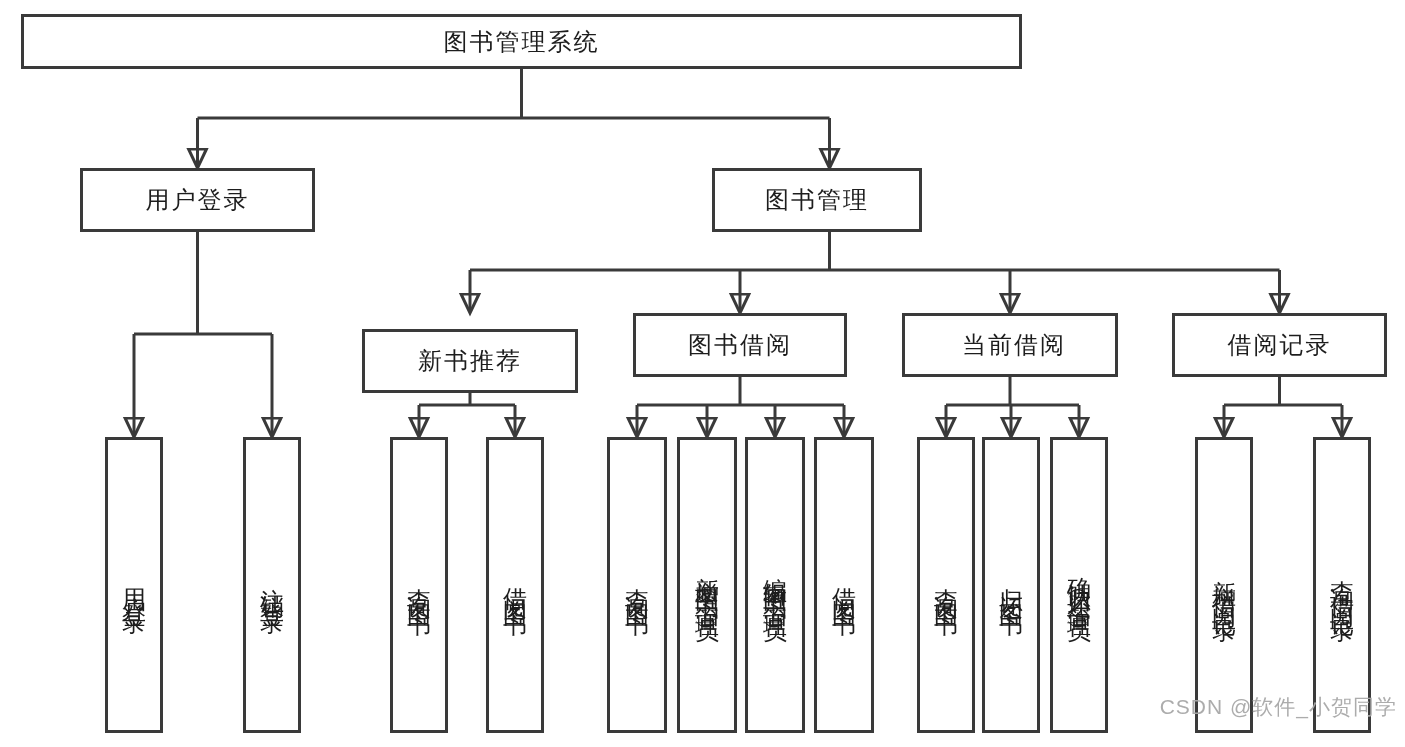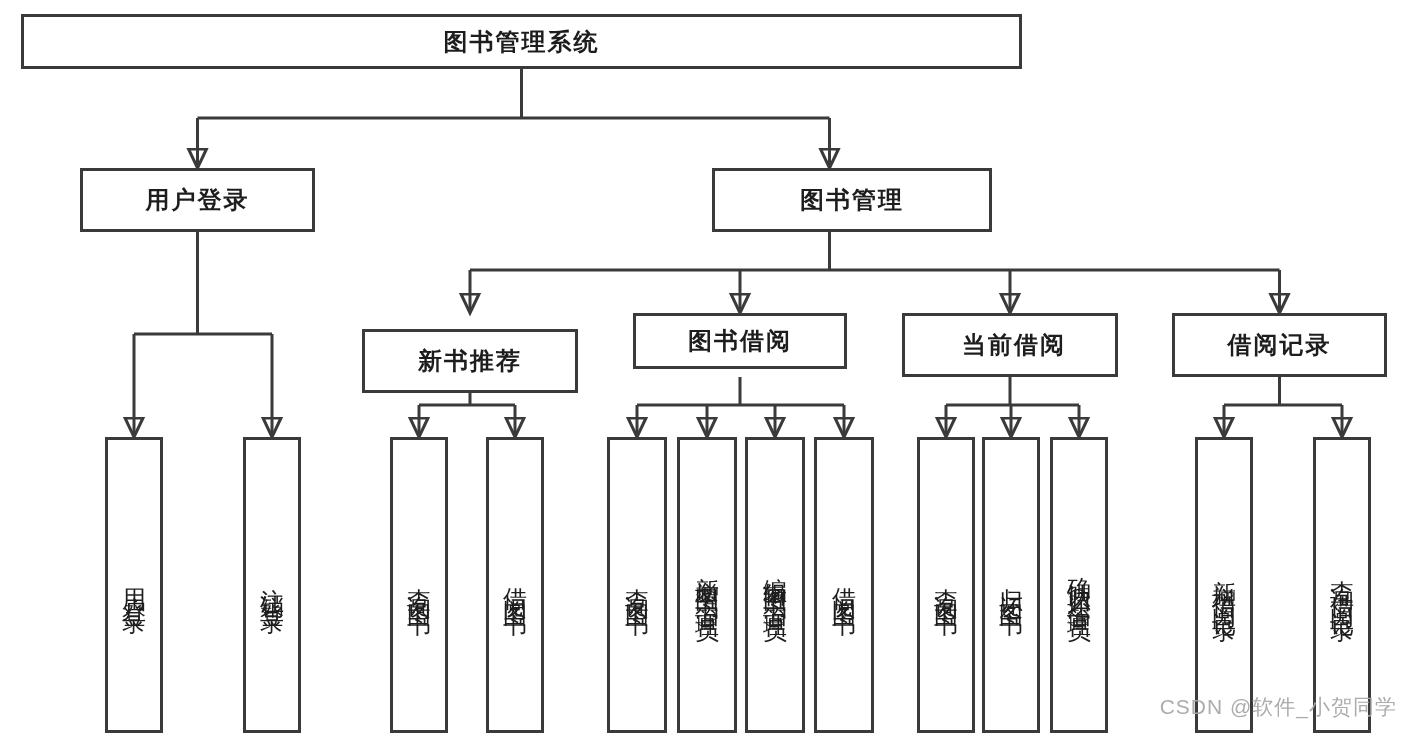--- a/index.html
+++ b/index.html
@@ -6,21 +6,21 @@
   .canvas{
     position:relative;width:1405px;height:747px;background:#ffffff;
     font-family:"Liberation Sans","DejaVu Sans",sans-serif;overflow:hidden;
   }
   .wires{position:absolute;left:0;top:0;width:1405px;height:747px;}
   .wires path{fill:none;stroke:#3a3a3a;stroke-width:3;}
   .node{
     position:absolute;box-sizing:border-box;border:3px solid #3a3a3a;background:#ffffff;
     display:flex;align-items:center;justify-content:center;color:#1d1d1d;z-index:2;
   }
-  .hbox{font-size:24px;letter-spacing:2px;font-weight:700;}
+  .hbox{font-size:24px;letter-spacing:2px;font-weight:400;}
   .vbox{top:437px;height:296px;}
   .vbox span{
     writing-mode:vertical-rl;text-orientation:mixed;font-size:24px;
     letter-spacing:8px;line-height:1;color:#1d1d1d;white-space:nowrap;
   }
   .vbox.dense span{letter-spacing:6px;}
   .watermark{
     position:absolute;right:8px;bottom:26px;font-size:21px;
     color:rgba(168,168,168,0.95);letter-spacing:1px;z-index:3;white-space:nowrap;
   }
@@ -68,24 +68,24 @@
     <path d="M1011 405 V436" marker-end="url(#arw)"></path>
     <path d="M1079 405 V436" marker-end="url(#arw)"></path>
 
     <path d="M1224 405 V436" marker-end="url(#arw)"></path>
     <path d="M1342 405 V436" marker-end="url(#arw)"></path>
   </svg>
 
   <div class="node hbox" style="left:21px;top:14px;width:1001px;height:55px;">图书管理系统</div>
 
   <div class="node hbox" style="left:80px;top:168px;width:235px;height:64px;">用户登录</div>
-  <div class="node hbox" style="left:712px;top:168px;width:280px;height:64px;">图书管理</div>
+  <div class="node hbox" style="left:712px;top:168px;width:210px;height:64px;">图书管理</div>
 
   <div class="node hbox" style="left:362px;top:313px;width:216px;height:64px;margin-top:16px;">新书推荐</div>
-  <div class="node hbox" style="left:633px;top:313px;width:214px;height:56px;">图书借阅</div>
+  <div class="node hbox" style="left:633px;top:313px;width:214px;height:64px;">图书借阅</div>
   <div class="node hbox" style="left:902px;top:313px;width:216px;height:64px;padding-left:8px;">当前借阅</div>
   <div class="node hbox" style="left:1172px;top:313px;width:215px;height:64px;">借阅记录</div>
 
   <div class="node vbox" style="left:105px;width:58px;">
     <span>用户登录</span>
   </div>
   <div class="node vbox" style="left:243px;width:58px;">
     <span>注销登录</span>
   </div>
 

